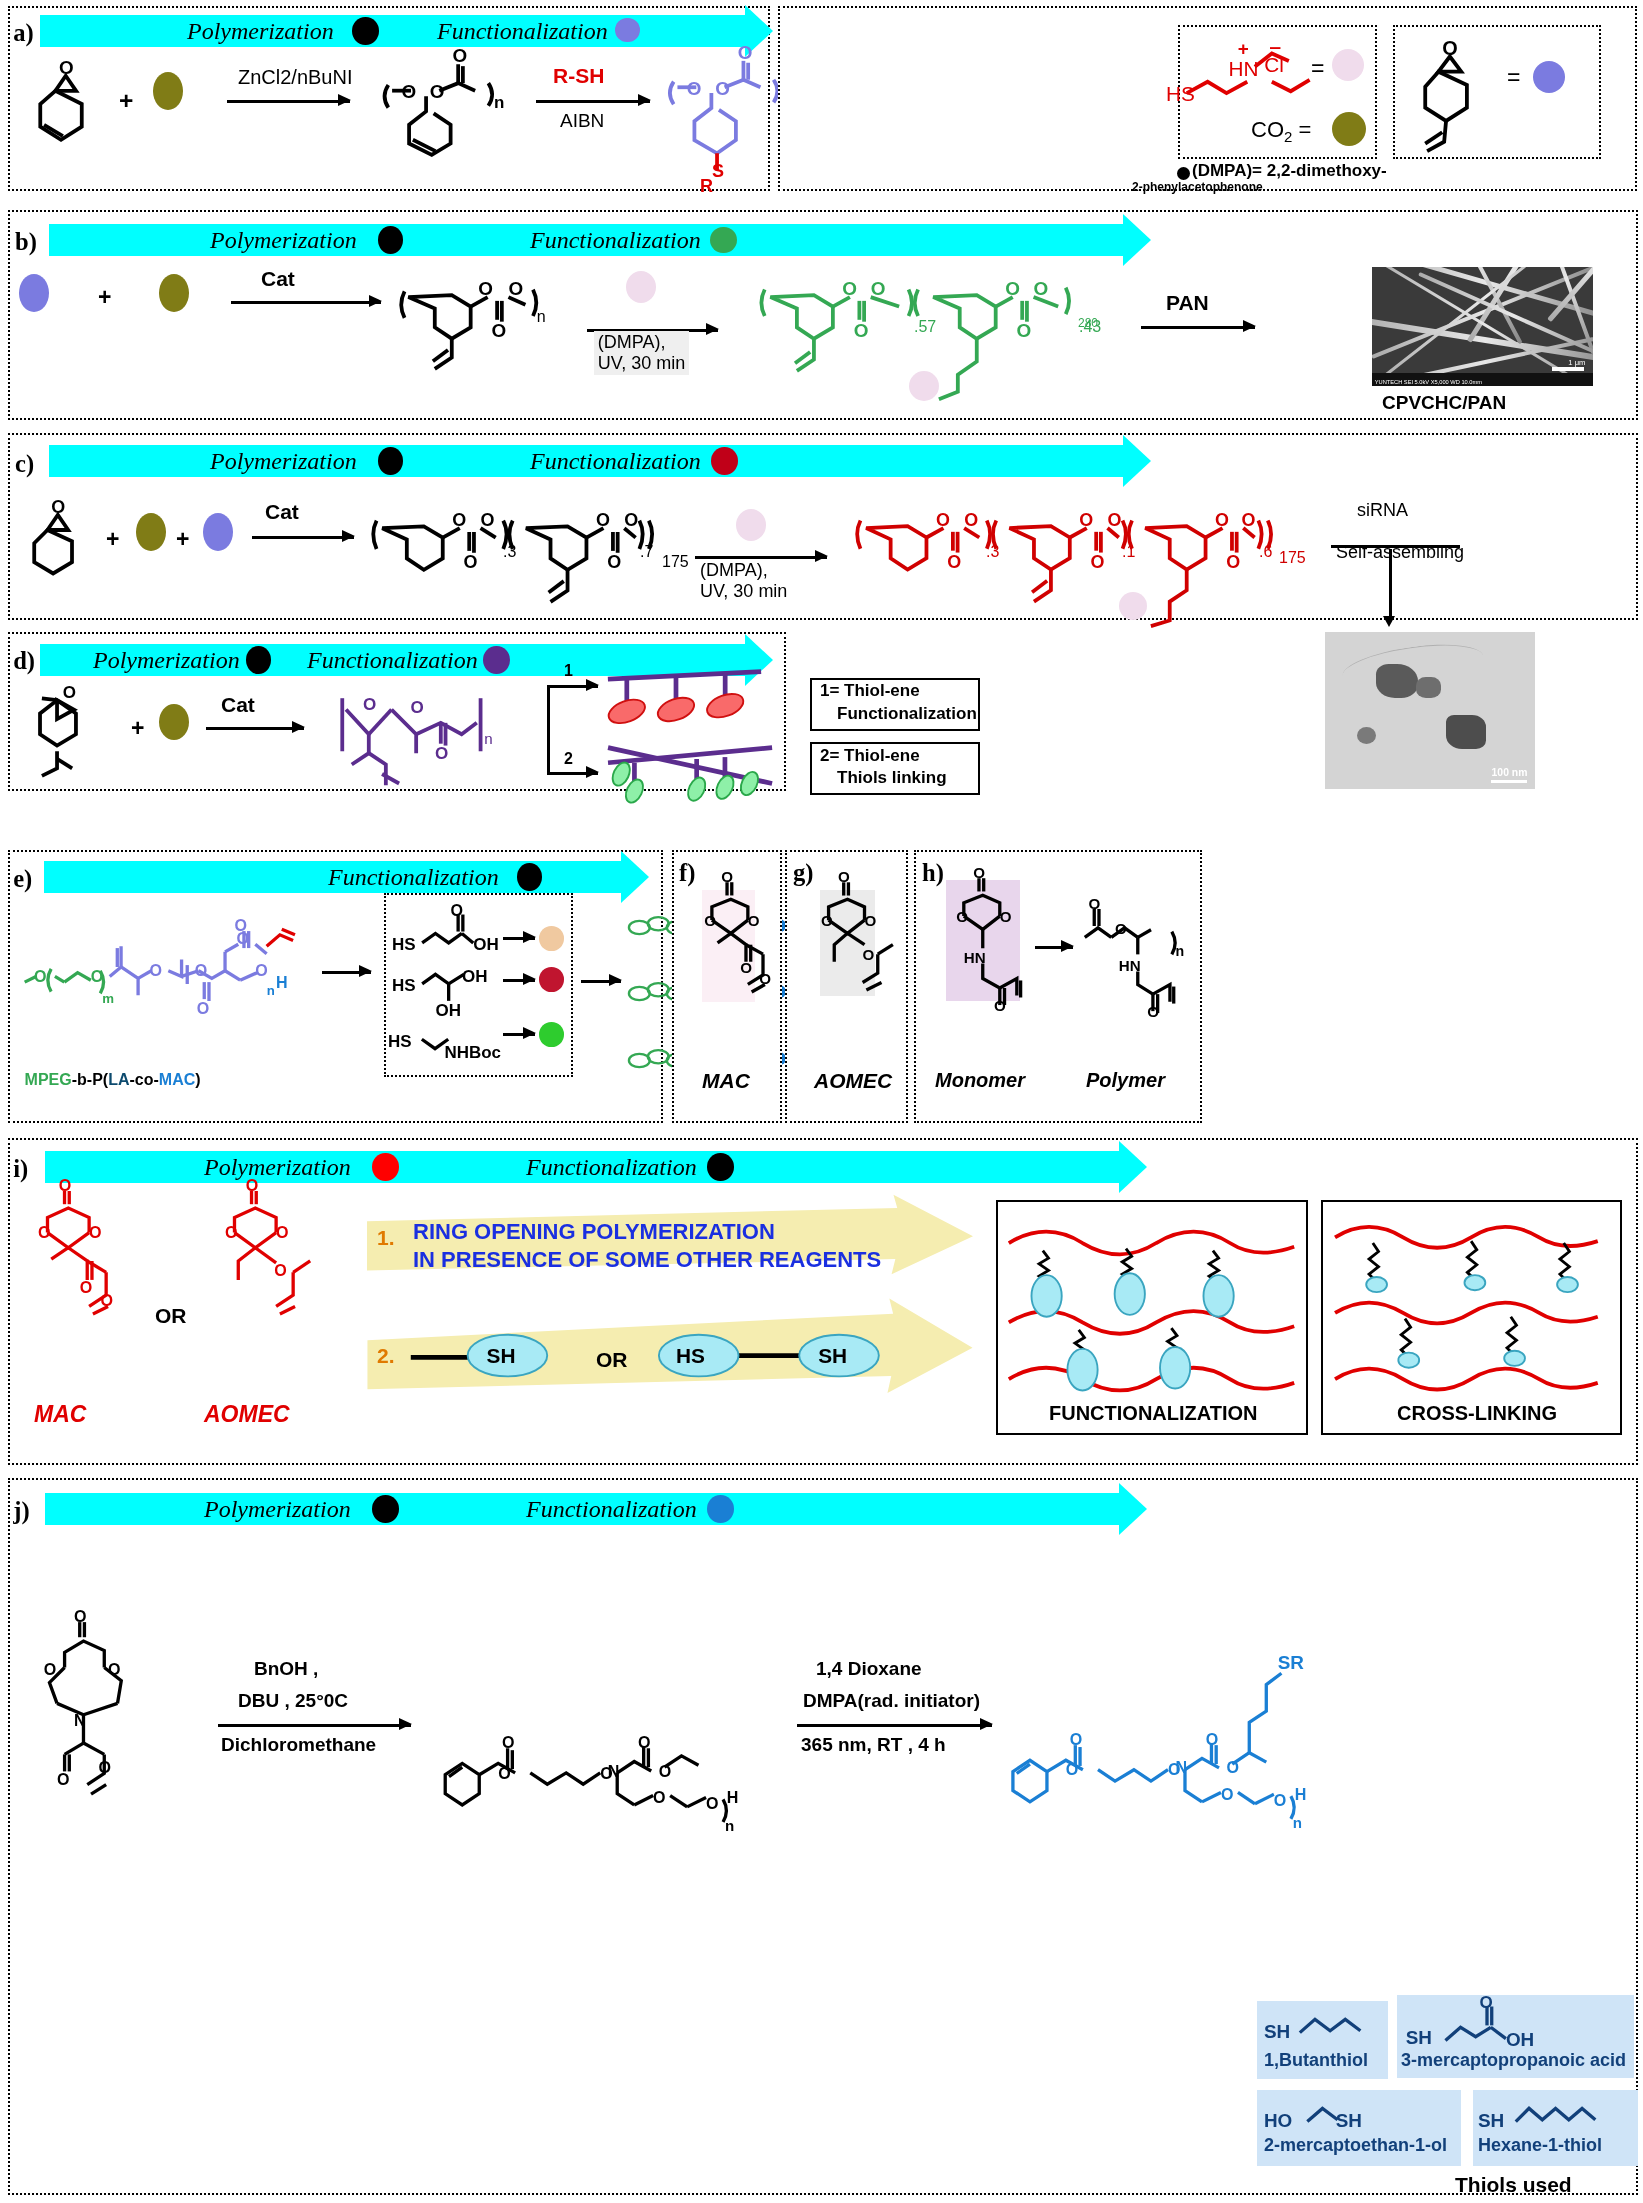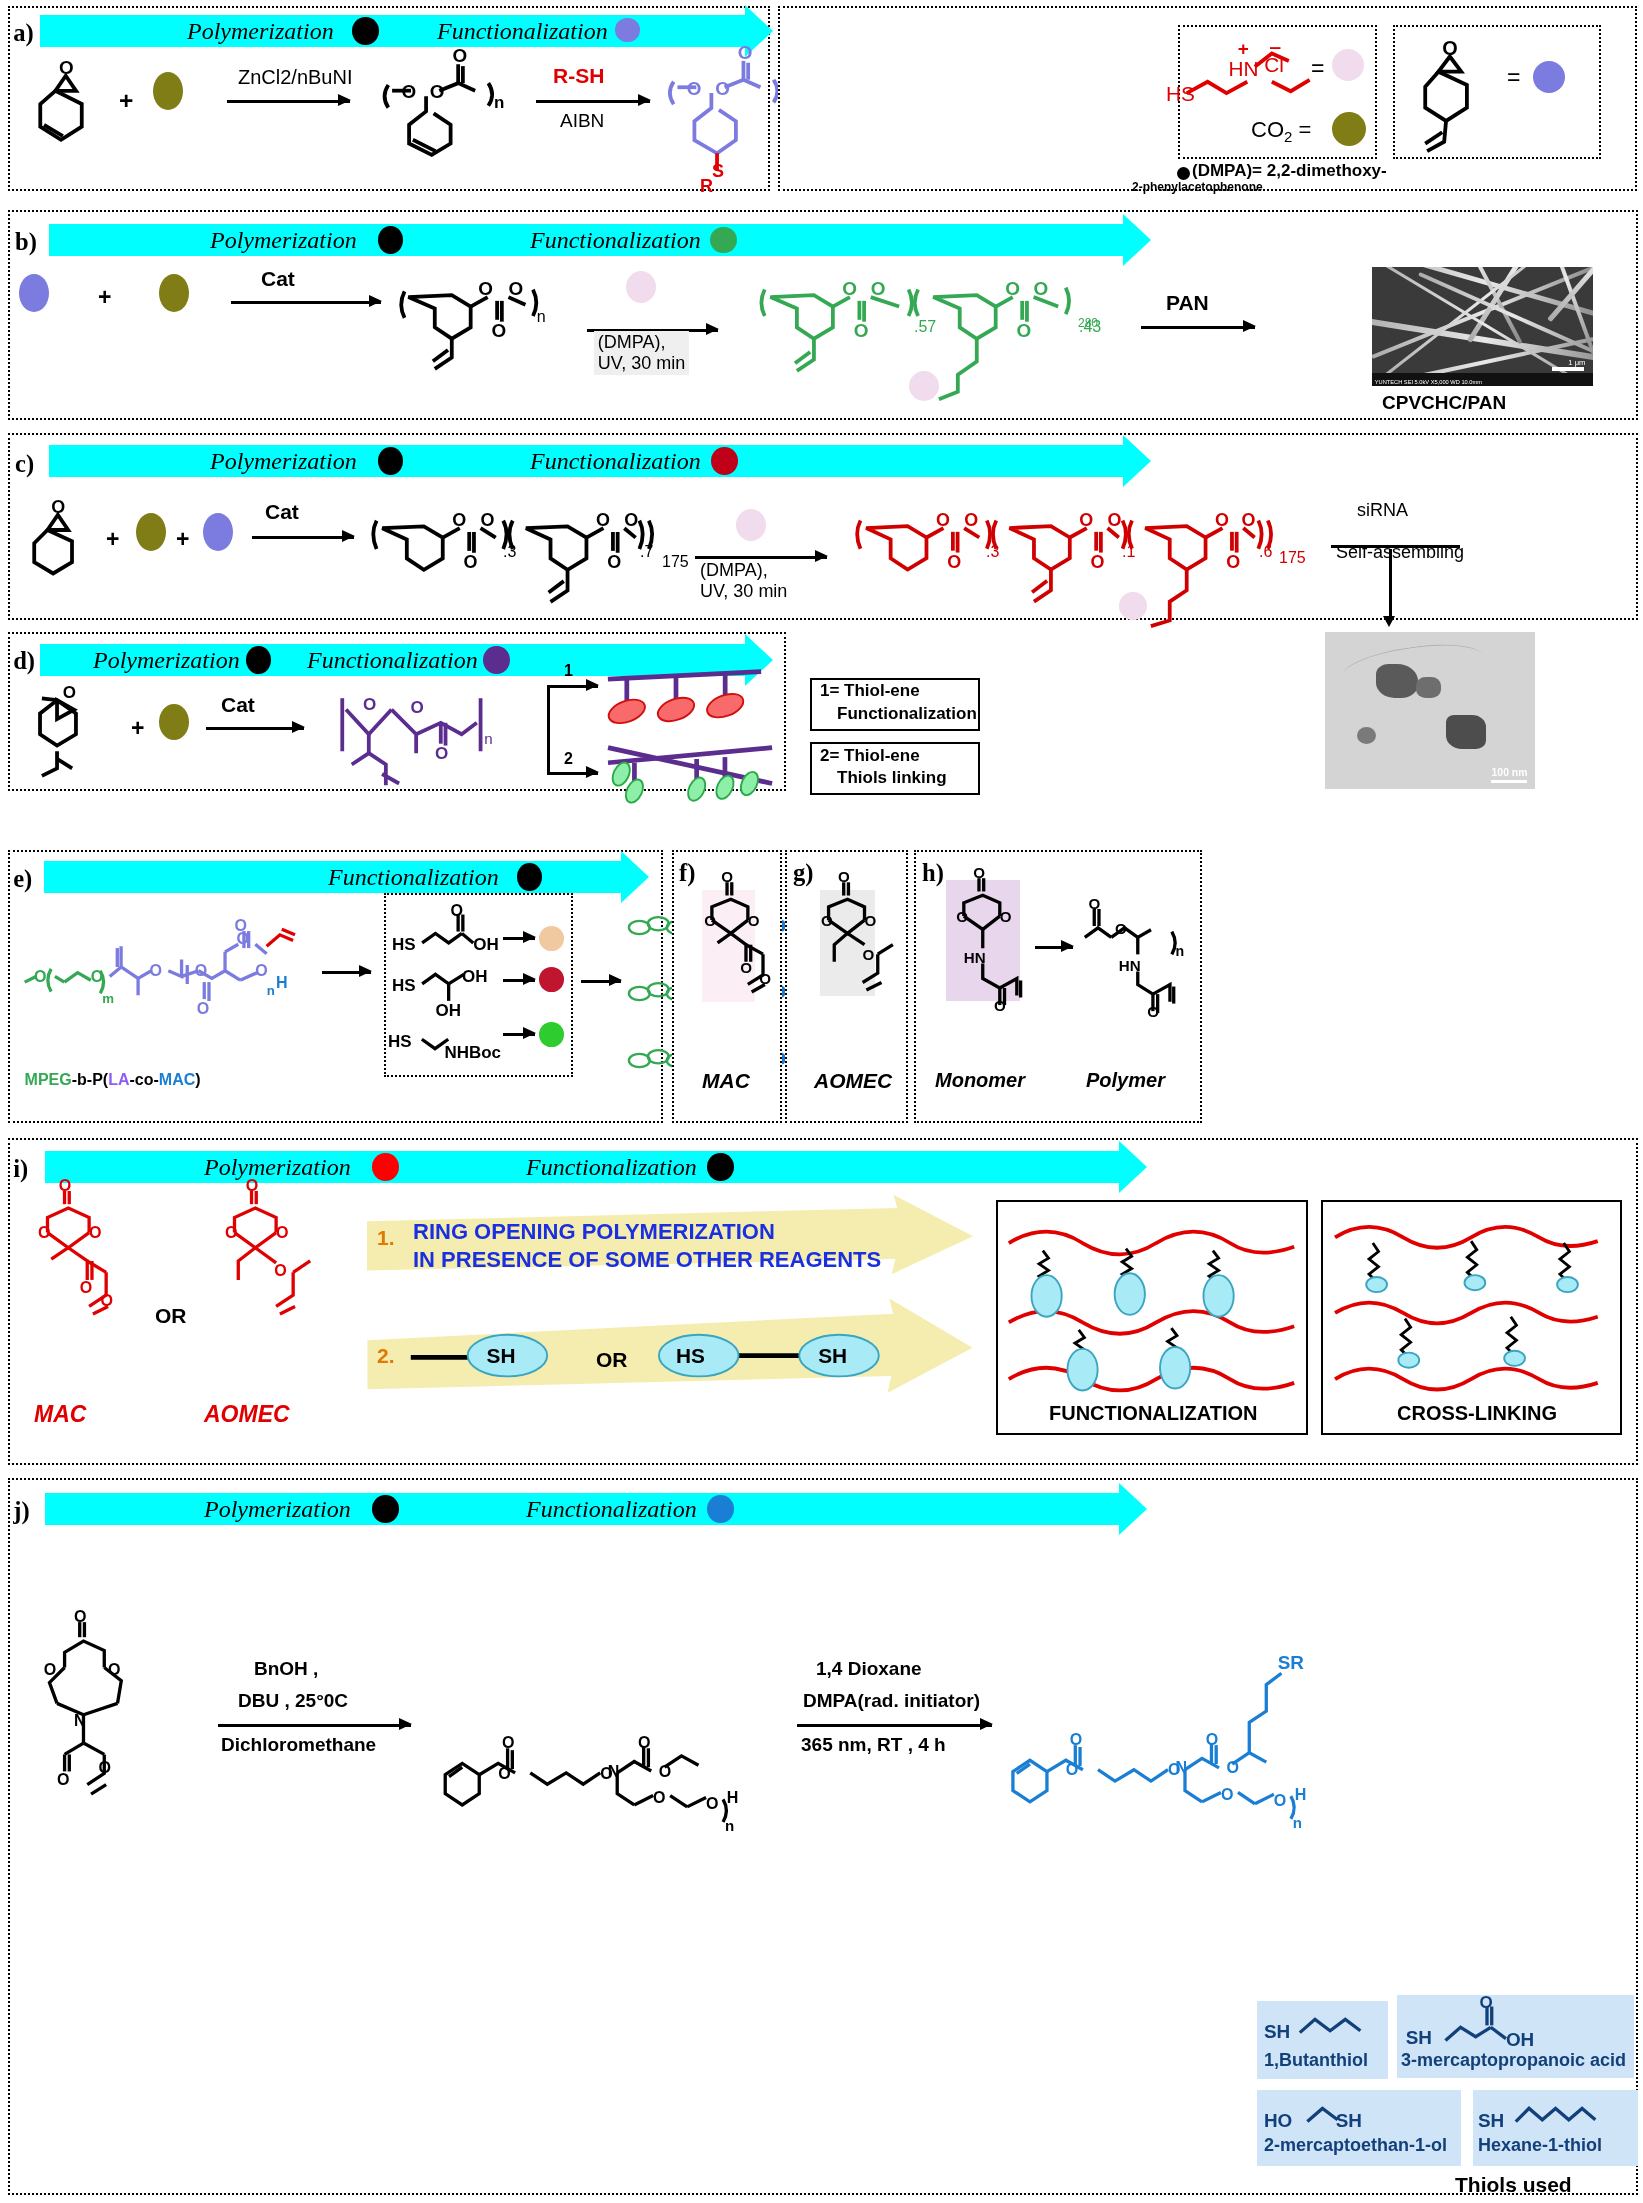--- a/index.html
+++ b/index.html
@@ -562,21 +562,21 @@
   <text x="228" y="4" font-size="17" fill="#7b7be0" font-weight="bold" font-family="Liberation Sans, sans-serif">O</text>
   <text x="250" y="52" font-size="17" fill="#7b7be0" font-weight="bold" font-family="Liberation Sans, sans-serif">O</text>
   <g stroke="#e00000" stroke-width="3.5" fill="none">
     <path d="M262 20 L276 8 L290 14"></path>
     <path d="M278 2 L292 8"></path>
   </g>
   <text x="262" y="72" font-size="14" fill="#1a7fd4" font-weight="bold" font-family="Liberation Sans, sans-serif">n</text>
   <text x="272" y="64" font-size="17" fill="#1a7fd4" font-weight="bold" font-family="Liberation Sans, sans-serif">H</text>
 </svg>
 <div class="txt bold" style="left:24.6px;top:1071px;font-size:16px;">
-  <span style="color:#34a853;">MPEG</span><span style="color:#000;">-b-</span><span style="color:#000;">P(</span><span style="color:#8b5cf6;">LA</span><span style="color:#000;">-co-</span><span style="color:#1a7fd4;">MAC</span><span style="color:#000;">)</span>
+  <span style="color:#34a853;">MPEG</span><span style="color:#000;">-b-</span><span style="color:#000;">P(</span><span style="color:#0c4a6e;">LA</span><span style="color:#000;">-co-</span><span style="color:#1a7fd4;">MAC</span><span style="color:#000;">)</span>
 </div>
 
 <div class="rxn-arrow" style="left:322px;top:971px;width:49px;"></div>
 <div class="dbox" style="left:384px;top:893px;width:189px;height:184px;"></div>
 <svg class="chemsvg" style="left:390px;top:905px;" width="123" height="55" viewBox="0 0 130 58">
   <g stroke="#000" stroke-width="3.5" fill="none">
     <path d="M34 40 L48 30 L62 40 L76 30"></path>
     <path d="M72 28 L72 10"></path>
     <path d="M77 28 L77 10"></path>
     <path d="M76 30 L88 40"></path>

